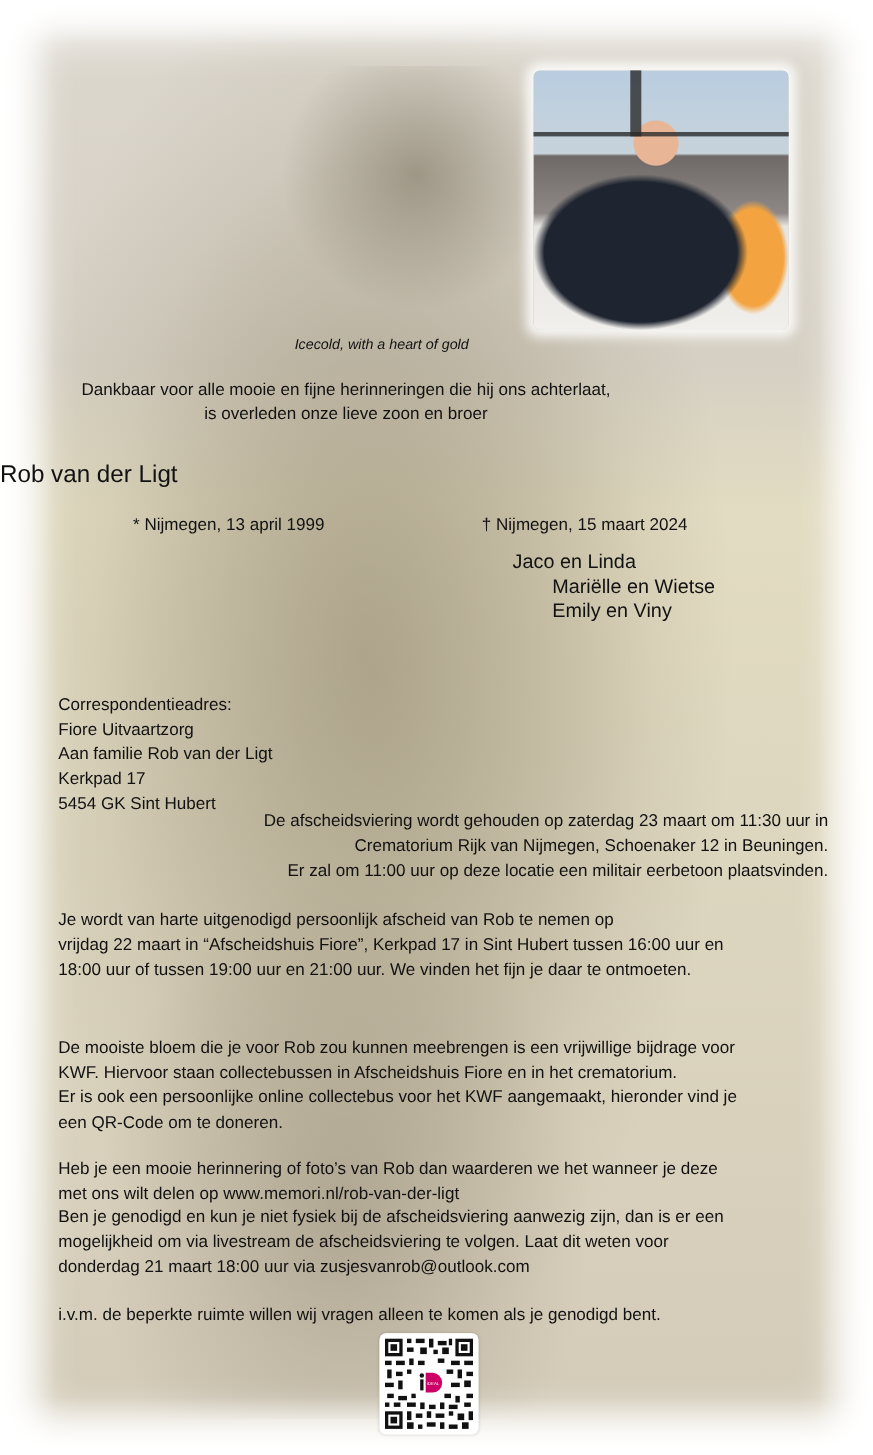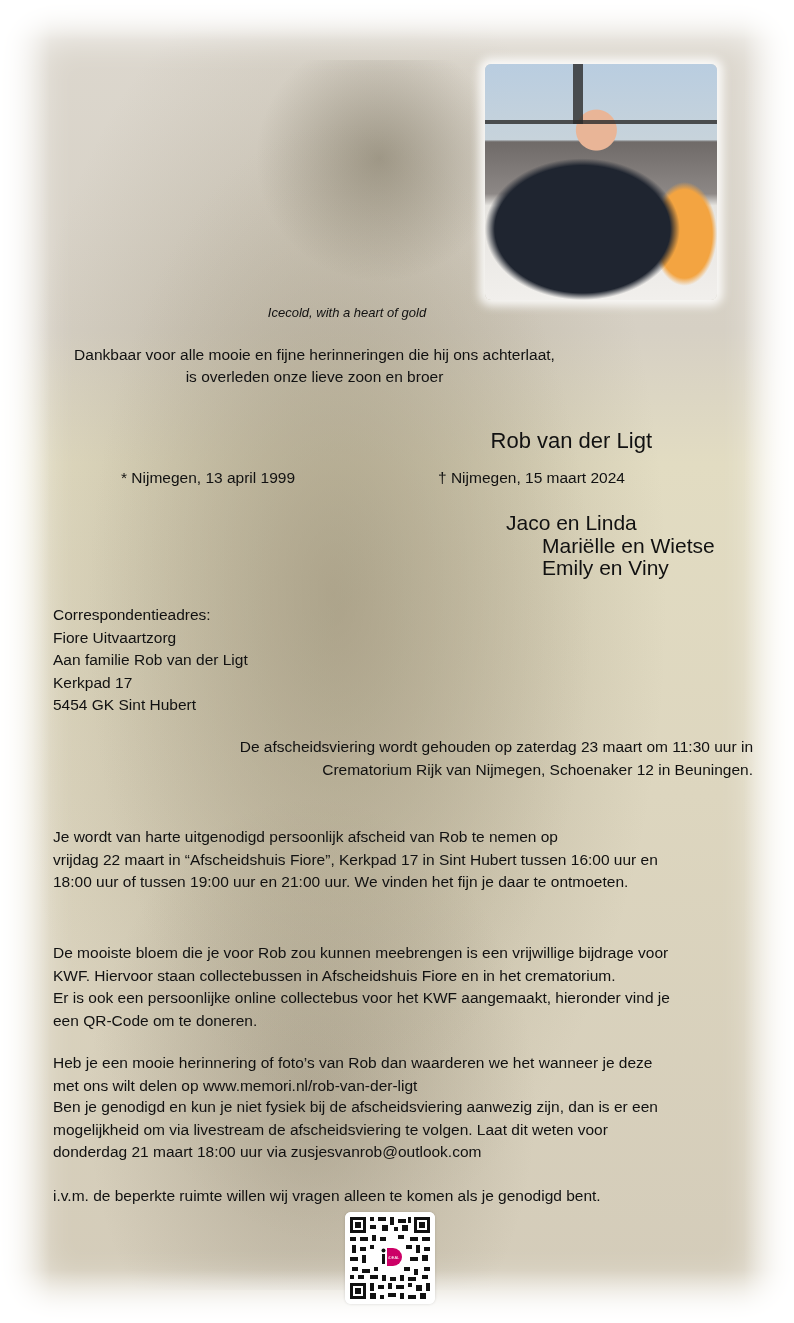--- a/index.html
+++ b/index.html
@@ -49,33 +49,32 @@
     }
     .caption {
       position: absolute; left: 0; width: 694px; top: 305px; text-align: center;
       font-style: italic; font-size: 13px;
     }
     .intro {
       position: absolute; left: 0; width: 629px; top: 344px; text-align: center;
       font-size: 15.5px; line-height: 22px;
     }
     .name {
-      position: absolute; left: 0; width: 652px; top: 418px; text-align: right;
+      position: absolute; left: 0; width: 652px; top: 418px; text-align: left;
       font-size: 22px;
-      margin-top: 10px;
     }
     .born { position: absolute; left: 121px; top: 469px; font-size: 15.5px; }
     .died { position: absolute; left: 438px; top: 469px; font-size: 15.5px; }
-    .family { position: absolute; left: 466px; top: 512px; font-size: 21px; line-height: 22.5px; margin-left: 40px; }
+    .family { position: absolute; left: 466px; top: 499px; font-size: 18px; line-height: 22.5px; }
     .family .fam-1 { margin-left: 36px; }
     .family .fam-2 { margin-left: 36px; }
     .body-text {
       position: absolute; left: 53px; width: 700px; font-size: 15.5px; line-height: 22.5px;
     }
-    .addr { top: 604px; }
+    .addr { top: 630px; }
     .p1 { top: 736px; text-align: right; }
     .p2 { top: 826px; }
     .p3 { top: 916px; margin-top: 26px; }
     .p4 { top: 1028px; margin-top: 24px; }
     .p5 { top: 1096px; }
     .p6 { top: 1185px; }
     .body-text p { margin: 0; }
     .qr {
       position: absolute; left: 345px; top: 1212px; width: 90px; height: 92px;
       background: #fff; border-radius: 6px;
@@ -116,20 +115,21 @@
   <p>Correspondentieadres:</p>
   <p>Fiore Uitvaartzorg</p>
   <p>Aan familie Rob van der Ligt</p>
   <p>Kerkpad 17</p>
   <p>5454 GK Sint Hubert</p>
 </div>
 
 <div class="body-text p1">
   <p>De afscheidsviering wordt gehouden op zaterdag 23 maart om 11:30 uur in</p>
   <p>Crematorium Rijk van Nijmegen, Schoenaker 12 in Beuningen.</p>
+  <p>Er zal om 11:00 uur op deze locatie een militair eerbetoon plaatsvinden.</p>
 </div>
 
 <div class="body-text p2">
   <p>Je wordt van harte uitgenodigd persoonlijk afscheid van Rob te nemen op</p>
   <p>vrijdag 22 maart in “Afscheidshuis Fiore”, Kerkpad 17 in Sint Hubert tussen 16:00 uur en</p>
   <p>18:00 uur of tussen 19:00 uur en 21:00 uur. We vinden het fijn je daar te ontmoeten.</p>
 </div>
 
 <div class="body-text p3">
   <p>De mooiste bloem die je voor Rob zou kunnen meebrengen is een vrijwillige bijdrage voor</p>

